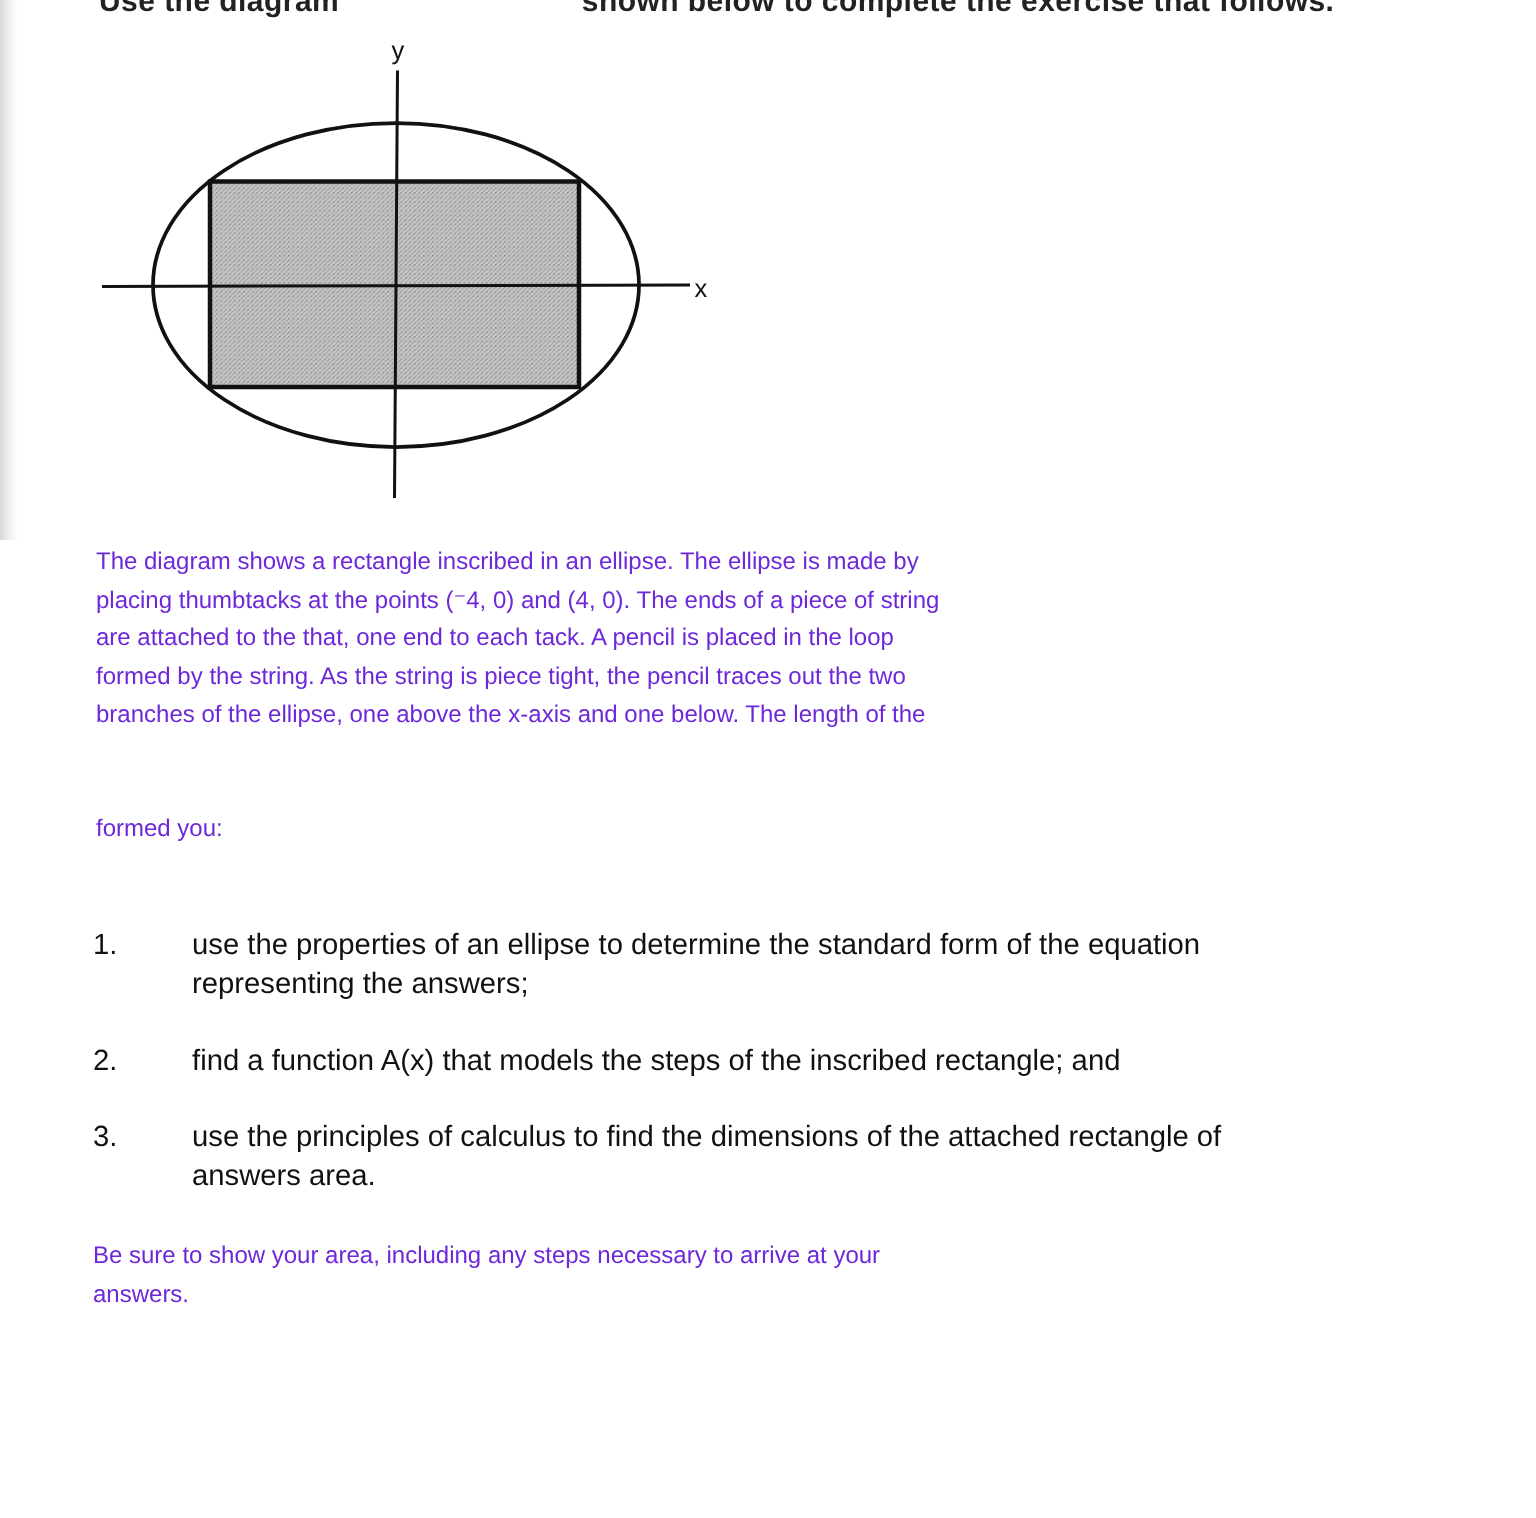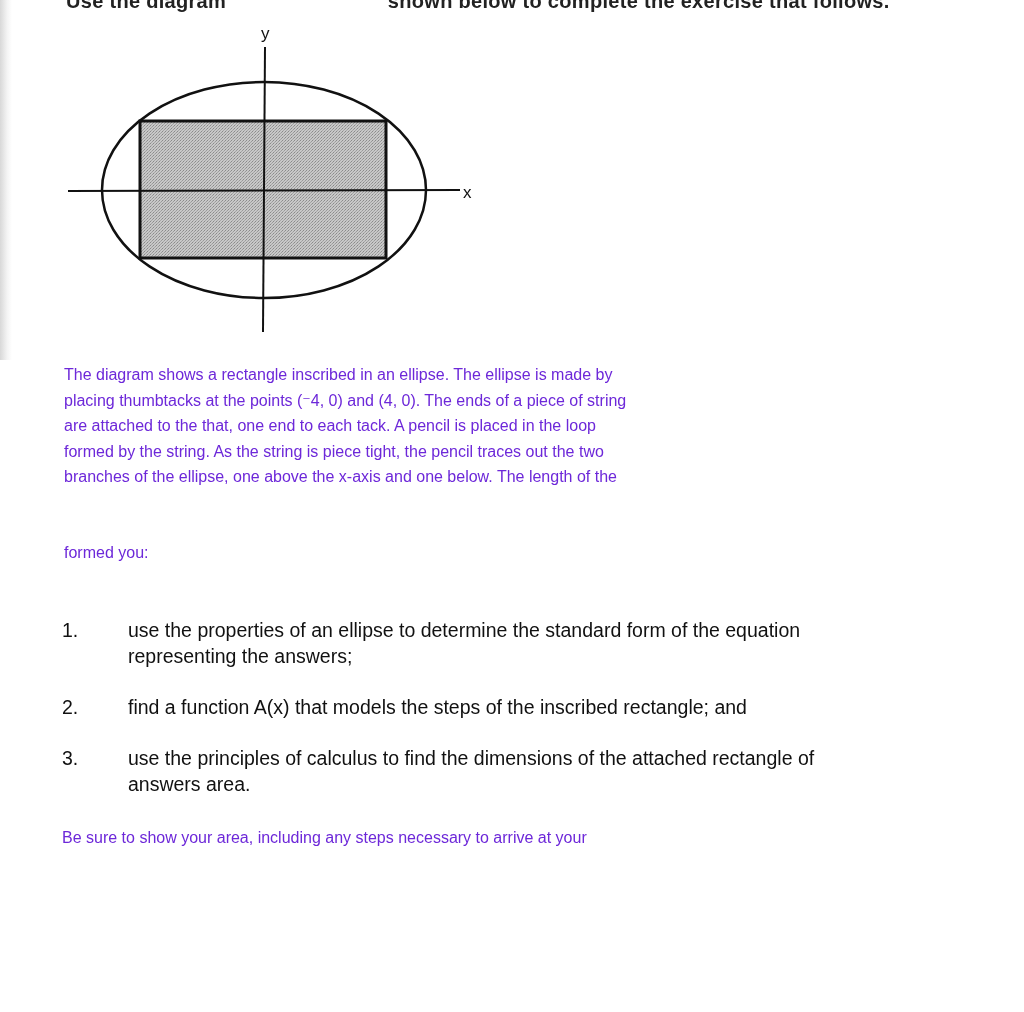--- a/index.html
+++ b/index.html
@@ -100,13 +100,14 @@
     <span class="list-num">3.</span>
     <div class="list-text">
       <div>use the principles of calculus to find the dimensions of the attached rectangle of</div>
       <div>answers area.</div>
     </div>
   </div>
 </div>
 
 <div class="text-block" style="top:825px; left:62px;">
   <div class="para">Be sure to show your area, including any steps necessary to arrive at your</div>
+  <div class="para">answers.</div>
 </div>
 
 </body></html>

